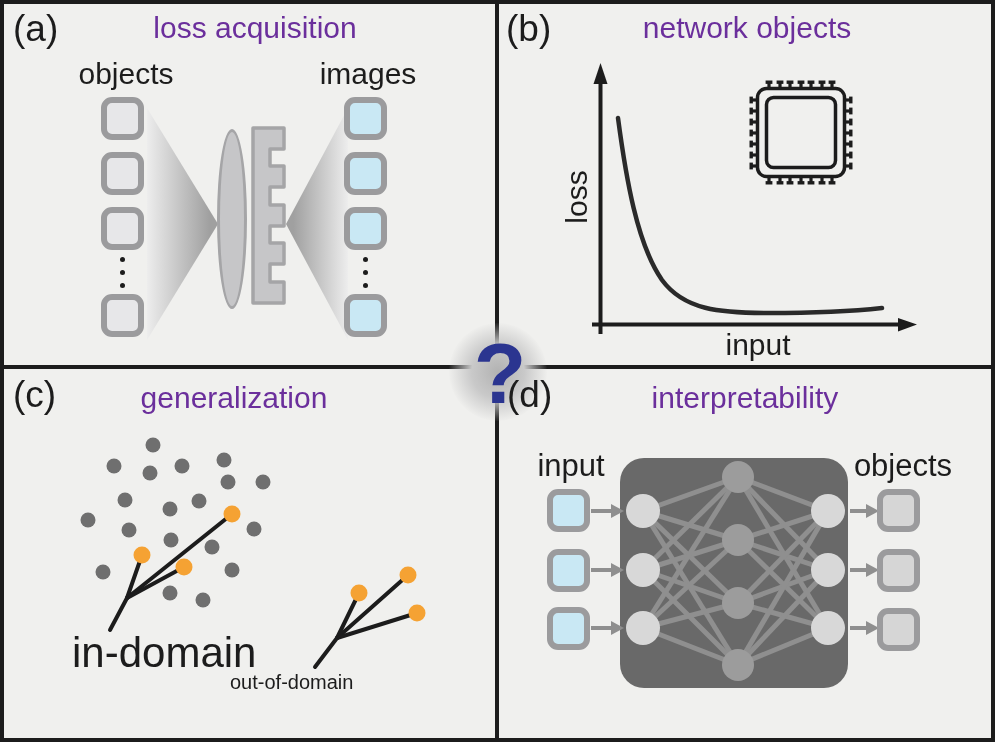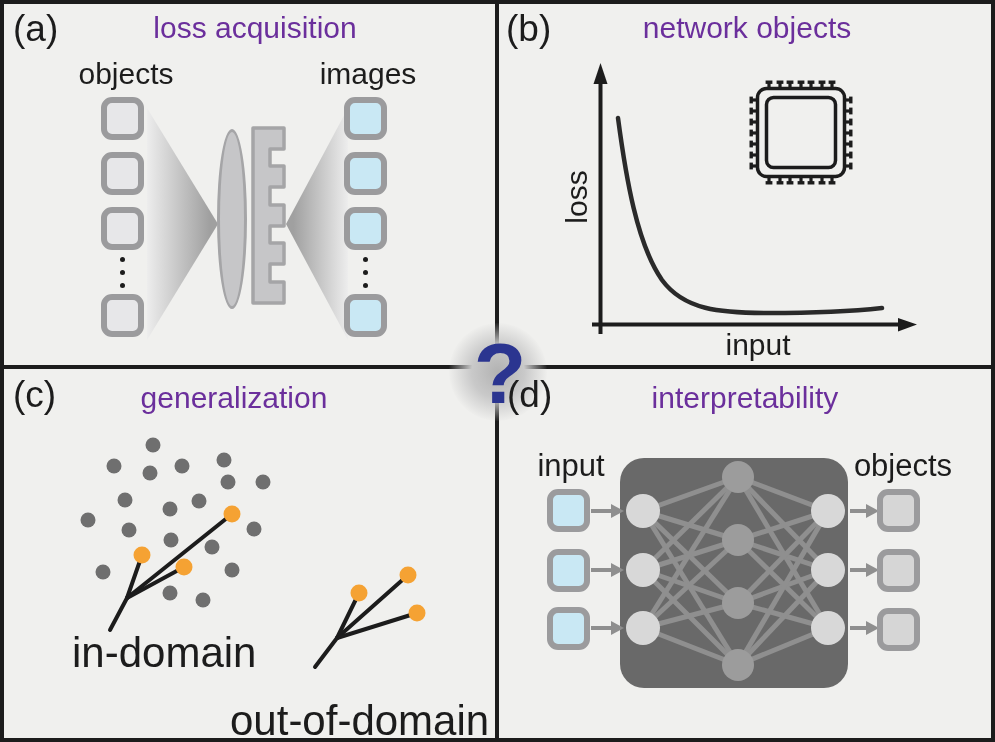--- a/index.html
+++ b/index.html
@@ -172,21 +172,21 @@
       <line x1="337" y1="638" x2="359" y2="593" stroke="#1c1c1c" stroke-width="4" stroke-linecap="round"></line>
       <line x1="337" y1="638" x2="408" y2="575" stroke="#1c1c1c" stroke-width="4" stroke-linecap="round"></line>
       <line x1="337" y1="638" x2="417" y2="613" stroke="#1c1c1c" stroke-width="4" stroke-linecap="round"></line>
       <line x1="337" y1="638" x2="315" y2="667" stroke="#1c1c1c" stroke-width="4" stroke-linecap="round"></line>
       <circle cx="359" cy="593" r="8.5" fill="#f5a233"></circle>
       <circle cx="408" cy="575" r="8.5" fill="#f5a233"></circle>
       <circle cx="417" cy="613" r="8.5" fill="#f5a233"></circle>
     </svg>
 
   <div class="abs side-label" style="left:72px;top:632px;font-size:42px;">in-domain</div>
-  <div class="abs side-label" style="left:230px;top:700px;font-size:42px;">out-of-domain</div>
+  <div class="abs side-label" style="left:230px;top:672px;font-size:20px;">out-of-domain</div>
 
   <div class="abs panel-label" style="left:507px;top:376px;">(d)</div>
   <div class="abs panel-title" style="left:540px;top:383px;width:410px;">interpretability</div>
   <div class="abs side-label" style="left:521px;top:450px;width:100px;text-align:center;font-size:31px;">input</div>
   <div class="abs side-label" style="left:848px;top:450px;width:110px;text-align:center;font-size:31px;">objects</div>
 
   <svg id="d-svg" class="abs panel-svg" style="left:497px;top:368px;" width="498" height="374" viewBox="497 368 498 374">
     <rect x="620" y="458" width="228" height="230" rx="24" fill="var(--nn-box)"></rect>
   <line x1="643" y1="511" x2="738" y2="477" stroke="#8f8f8f" stroke-width="5"></line>
       <line x1="643" y1="511" x2="738" y2="540" stroke="#8f8f8f" stroke-width="5"></line>

